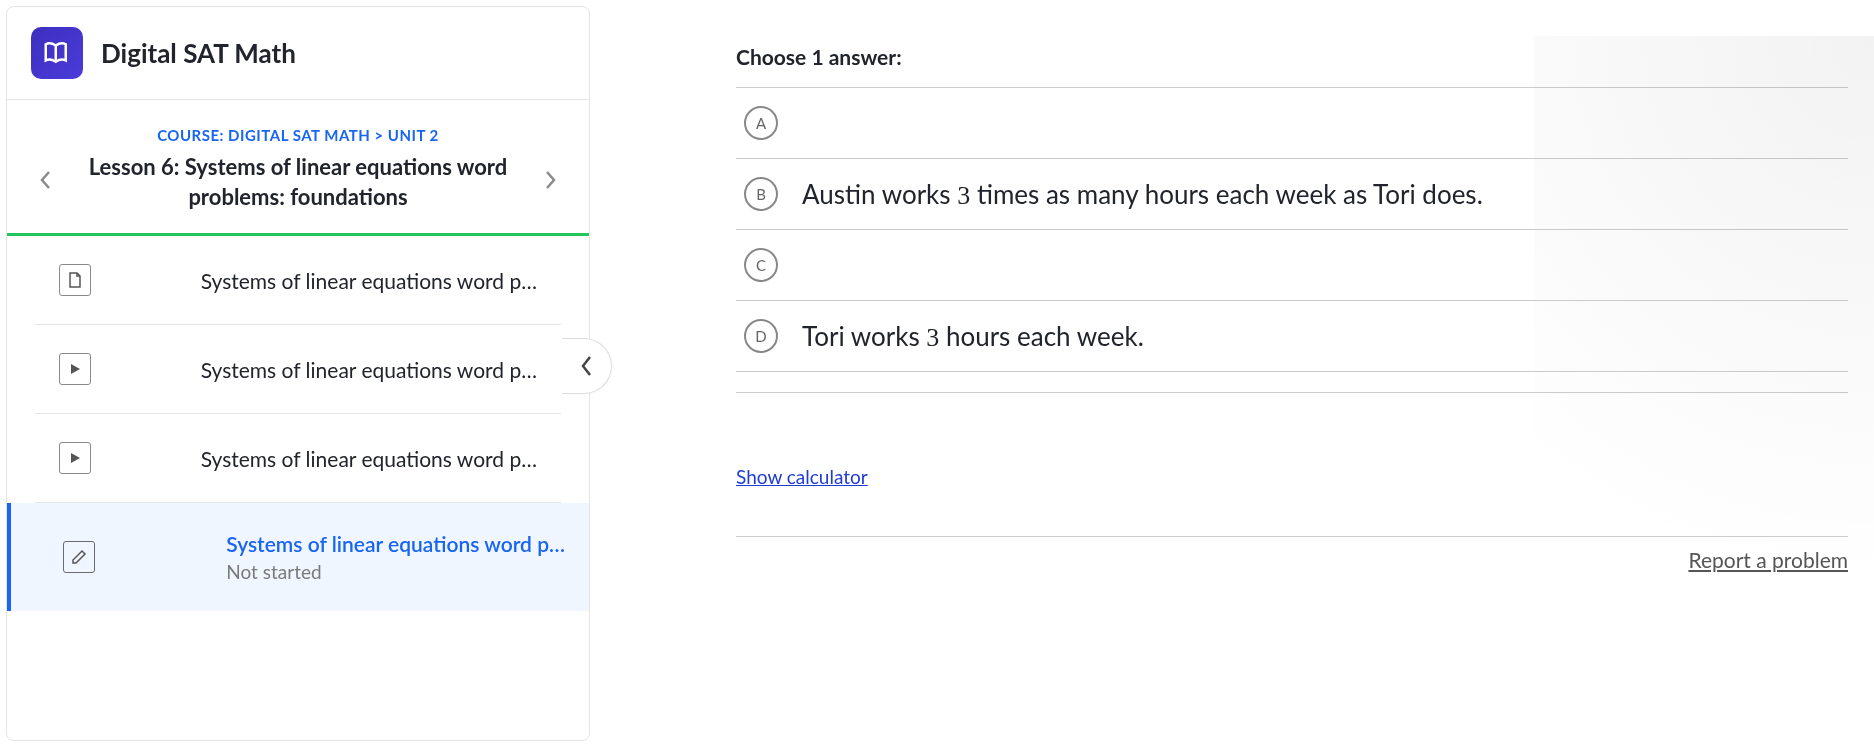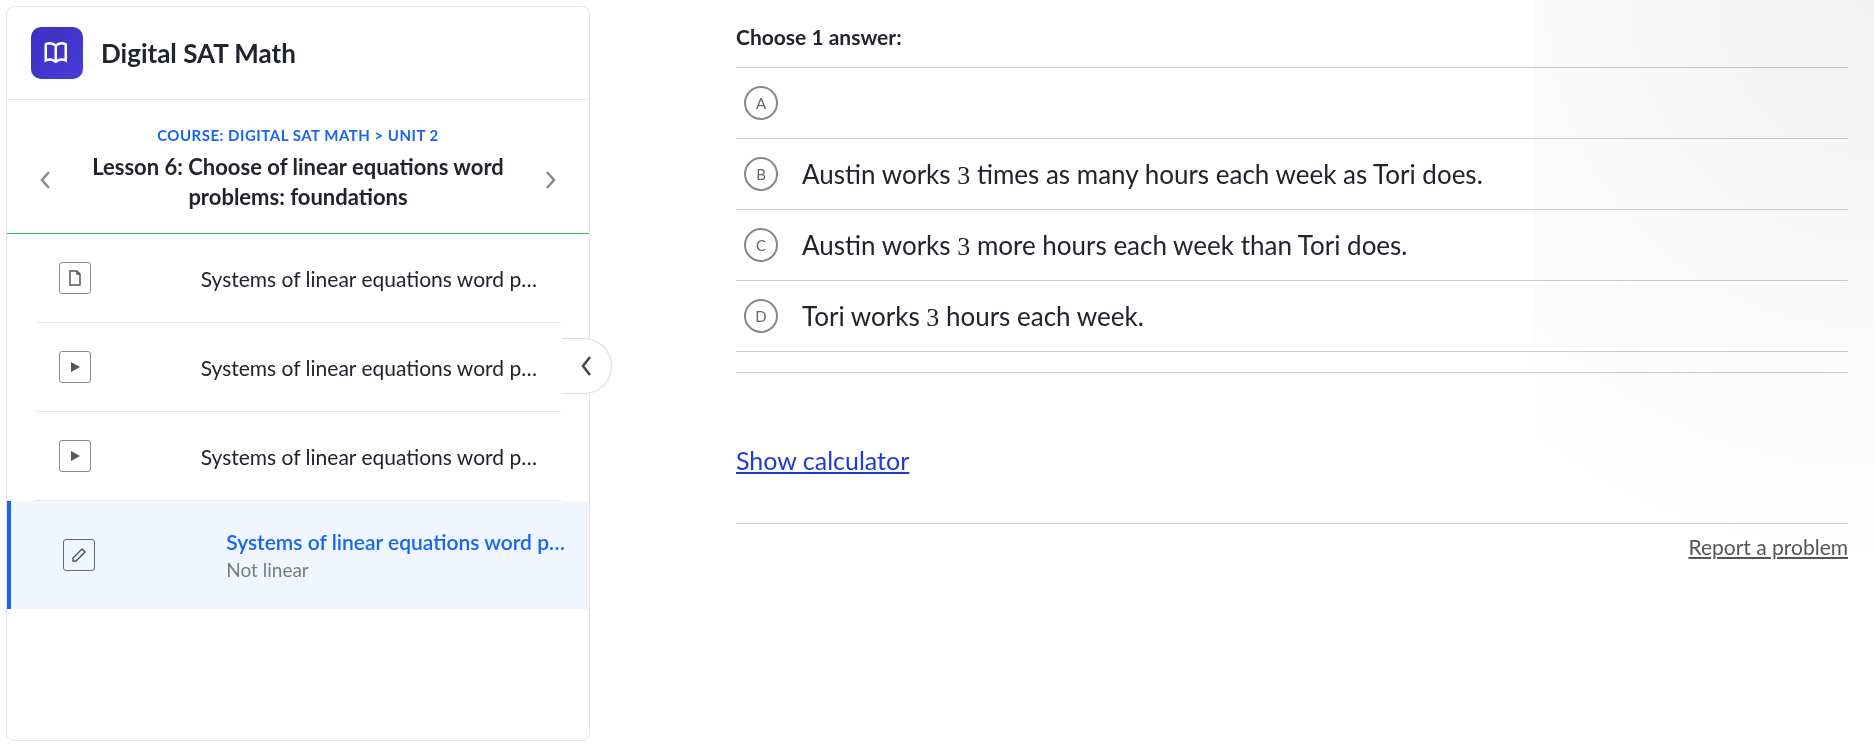--- a/index.html
+++ b/index.html
@@ -44,21 +44,21 @@
       justify-content: center;
       color: #fff;
     }
     .course-title {
       font-size: 26px;
       font-weight: 700;
       color: #21242c;
     }
     .breadcrumb-section {
       padding: 26px 24px 22px 24px;
-      border-bottom: 1px solid #22c55e;
+      border-bottom: 3px solid #22c55e;
       position: relative;
     }
     .breadcrumb {
       color: #1865f2;
       font-weight: 700;
       font-size: 15px;
       letter-spacing: 0.5px;
       text-align: center;
       margin-bottom: 8px;
     }
@@ -155,21 +155,22 @@
       font-size: 24px;
       color: #555;
       cursor: pointer;
       box-shadow: 1px 1px 2px rgba(0,0,0,0.02);
     }
 
     
     .content {
       flex: 1;
       position: relative;
-      padding: 24px 26px 0 140px;
+      padding: 8px 26px 0 140px;
+      margin-top: 36px;
     }
     .right-fade {
       position: absolute;
       right: 0;
       top: 0;
       width: 340px;
       height: 100%;
       background: radial-gradient(circle at 100% 0%, rgba(0,0,0,0.05), rgba(0,0,0,0) 70%);
       pointer-events: none;
     }
@@ -214,21 +215,21 @@
     .answer-block-wrapper {
       margin-bottom: 14px;
     }
     .rule-after {
       border-top: 1px solid #ccc;
       margin-top: 20px;
     }
     .show-calc {
       display: inline-block;
       margin-top: 58px;
-      font-size: 25px;
+      font-size: 19px;
       color: #1f3bd6;
       text-decoration: underline;
       cursor: pointer;
     }
     .bottom-row {
       margin-top: 48px;
       border-top: 1px solid #ccc;
       padding-top: 10px;
       display: flex;
       justify-content: flex-end;
@@ -255,21 +256,21 @@
   </div>
 
   <div class="breadcrumb-section">
     <div class="breadcrumb">COURSE: DIGITAL SAT MATH &gt; UNIT 2</div>
     <div class="lesson-nav">
       <span class="nav-arrow">
         <svg width="14" height="22" viewBox="0 0 14 22" fill="none" stroke="#8a8a8a" stroke-width="2.5">
             <path d="M10 3 L3 11 L10 19"></path>
           </svg>
       </span>
-      <div class="lesson-title">Lesson 6: Choose of linear equations word problems: foundations</div>
+      <div class="lesson-title">Lesson 6: Systems of linear equations word problems: foundations</div>
       <span class="nav-arrow">
         <svg width="14" height="22" viewBox="0 0 14 22" fill="none" stroke="#8a8a8a" stroke-width="2.5">
             <path d="M4 3 L11 11 L4 19"></path>
           </svg>
       </span>
     </div>
   </div>
 
   <div class="lesson-list">
 
@@ -308,21 +309,21 @@
     </div>
 
     <div class="lesson-item active">
       <div class="icon-box">
         <svg width="16" height="16" viewBox="0 0 16 16" fill="none" stroke="#555" stroke-width="1.5">
           <path d="M11 2l3 3-9 9H2v-3l9-9z"></path>
         </svg>
       </div>
       <div class="item-text">
         <div class="item-label">Systems of linear equations word p…</div>
-        <div class="sub-label">Not linear</div>
+        <div class="sub-label">Not started</div>
       </div>
     </div>
 
   </div>
 </div>
 
 <div class="collapse-tab">
   <svg width="16" height="26" viewBox="0 0 16 26" fill="none" stroke="#444" stroke-width="2.5">
       <path d="M11 4 L4 13 L11 22"></path>
     </svg>
@@ -340,21 +341,20 @@
         <div class="radio-letter">A</div>
       </div>
 
       <div class="answer-row">
         <div class="radio-letter">B</div>
         <div class="answer-text">Austin works <span class="num">3</span> times as many hours each week as Tori does.</div>
       </div>
 
       <div class="answer-row">
         <div class="radio-letter">C</div>
-        <div class="answer-text">Austin works <span class="num">3</span> more hours each week than Tori does.</div>
       </div>
 
       <div class="answer-row">
         <div class="radio-letter">D</div>
         <div class="answer-text">Tori works <span class="num">3</span> hours each week.</div>
       </div>
 
     </div>
     <div class="rule-after"></div>
   </div>

